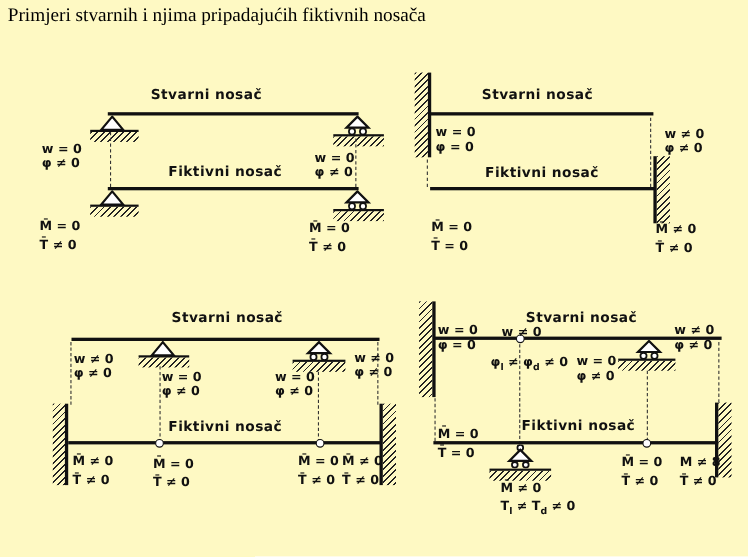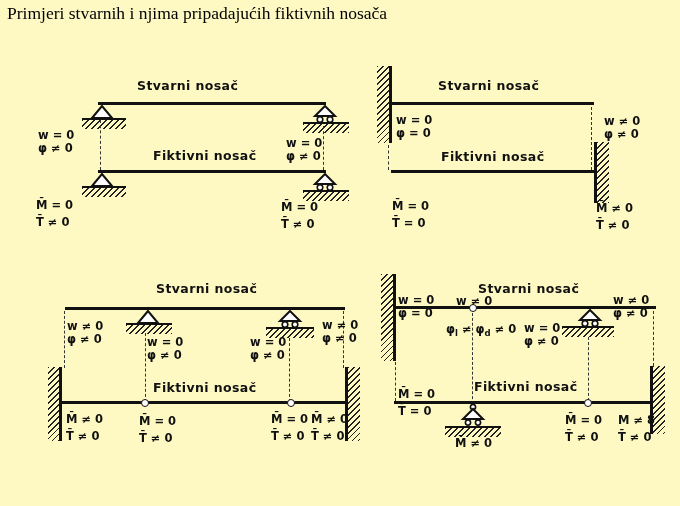--- a/index.html
+++ b/index.html
@@ -203,20 +203,21 @@
     <div class="ground" style="left:445px;top:426px;width:56px;"></div>
     <div class="hinge" style="left:584px;top:399px;"></div>
     <div class="wall" style="left:650px;top:366px;height:68px;"></div>
     <div class="hatch" style="left:653px;top:366px;width:12px;height:68px;"></div>
     <div class="lbl mt" style="left:398px;top:386px;">
       <div>M̄ = 0</div>
       <div>T̄ = 0</div>
     </div>
     <div class="lbl mt" style="left:455px;top:435px;">
       <div>M̄ ≠ 0</div>
+      <div><span>T</span><sub>l</sub><span> ≠ T</span><sub>d</sub><span> ≠ 0</span></div>
     </div>
     <div class="lbl mt" style="left:565px;top:412px;">
       <div>M̄ = 0</div>
       <div>T̄ ≠ 0</div>
     </div>
     <div class="lbl mt" style="left:618px;top:412px;">
       <div>M ≠ 8</div>
       <div>T̄ ≠ 0</div>
     </div>
   </div>

